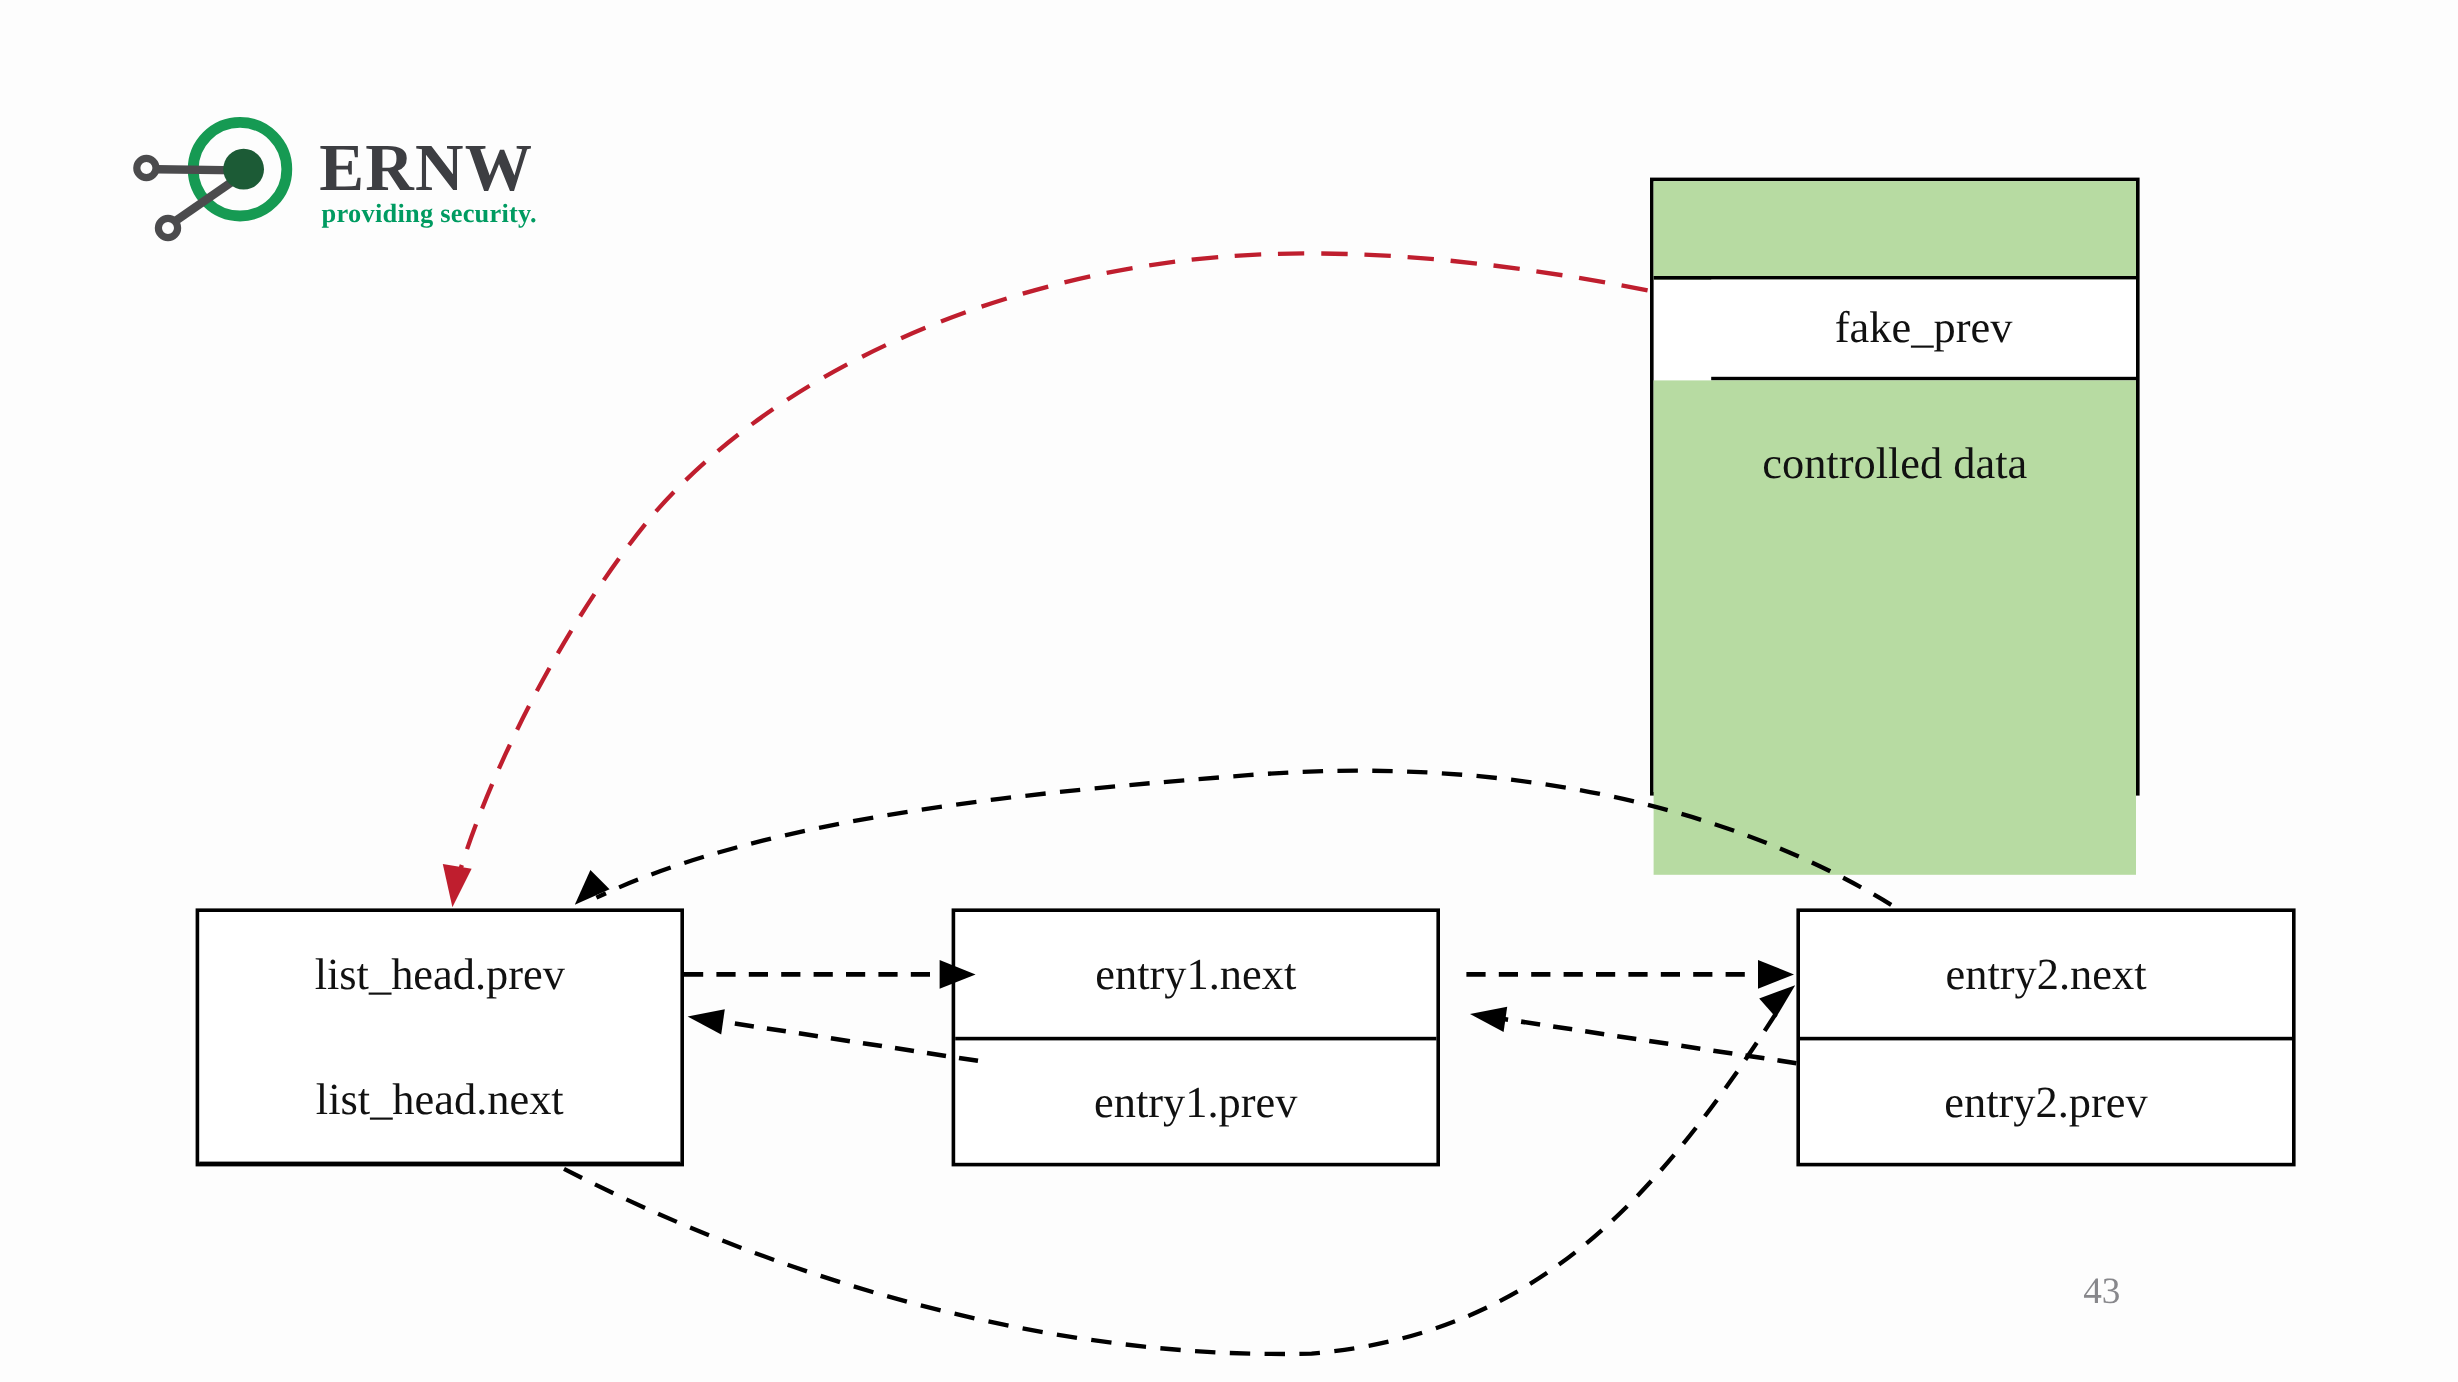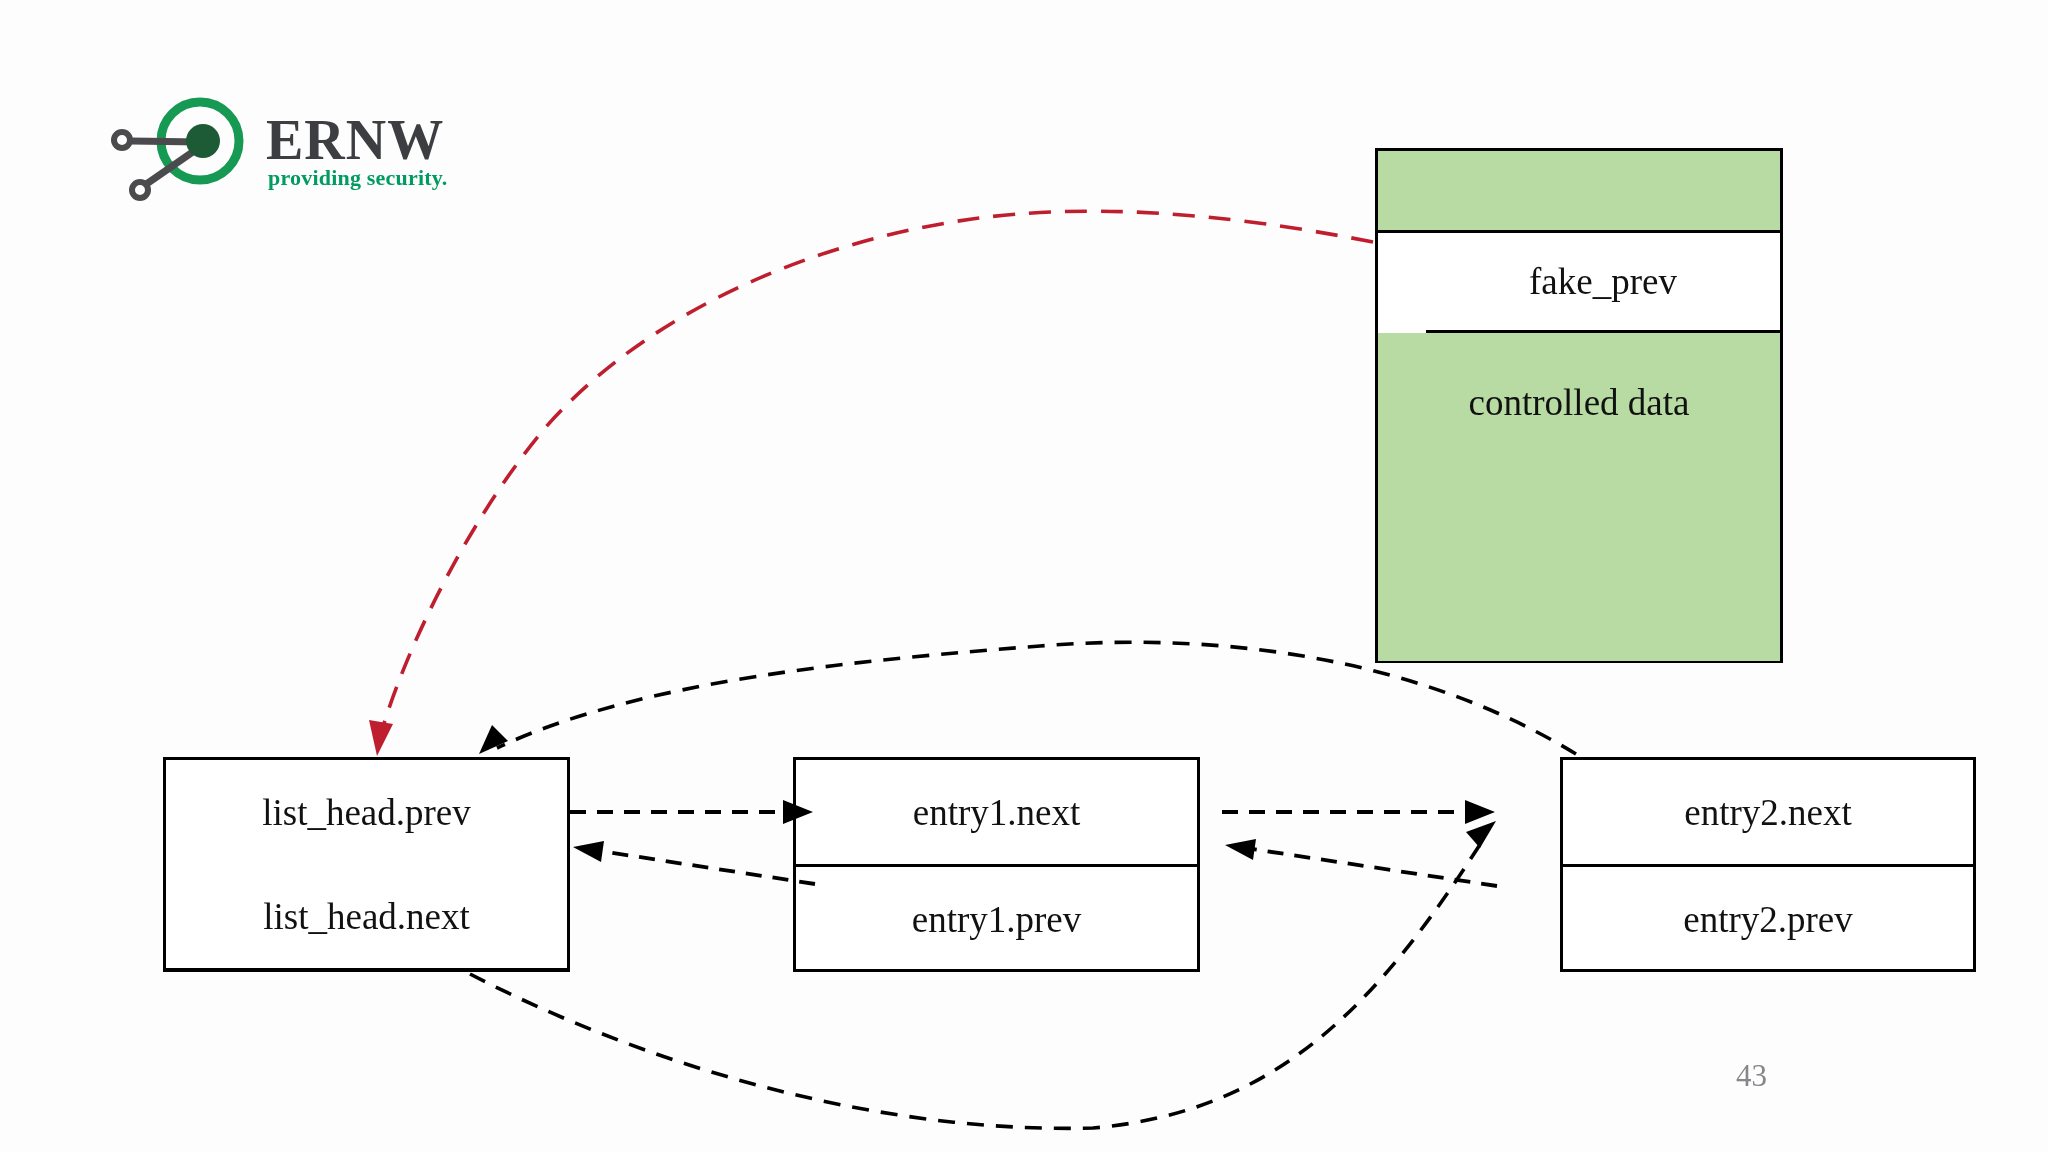--- a/index.html
+++ b/index.html
@@ -18,42 +18,42 @@
     font-size:22px;font-weight:bold;letter-spacing:0.2px;
     color:#009b61;line-height:1;
   }
   
   .fake-chunk{
     position:absolute;left:1375px;top:148px;width:408px;height:515px;
     border:3px solid #000;box-sizing:border-box;background:#fff;
   }
   .fake-chunk .row-pad{height:82px;background:#b7dba2;border-bottom:3px solid #000;box-sizing:border-box;}
   .fake-chunk .row-ptr{
-    height:100px;background:#ffffff;border-bottom:3px solid #000;box-sizing:border-box;
+    height:84px;background:#ffffff;border-bottom:3px solid #000;box-sizing:border-box;
     display:flex;align-items:center;justify-content:center;
     font-size:37px;color:#111;margin-left:48px;
   }
   .fake-chunk .row-data{
-    height:328px;background:#b7dba2;box-sizing:border-box;
+    height:412px;background:#b7dba2;box-sizing:border-box;
     display:flex;justify-content:center;padding-top:48px;
     font-size:37px;color:#111;
   }
   
   .node{
     position:absolute;top:757px;height:215px;
     border:3px solid #000;box-sizing:border-box;background:#fff;
   }
   .node .cell{
     height:104px;display:flex;align-items:center;justify-content:center;
     font-size:37px;color:#111;box-sizing:border-box;
   }
   .node .cell.next{border-bottom:3px solid #000;height:107px;}
   #node-list-head{left:163px;width:407px;}
   #node-entry1{left:793px;width:407px;}
-  #node-entry2{left:1560px;width:416px;}
+  #node-entry2{left:1497px;width:416px;}
   
   .page-number{
     position:absolute;left:1736px;top:1058px;
     font-size:31px;color:#87878b;
   }
   
   .overlay{position:absolute;left:0;top:0;width:2048px;height:1152px;pointer-events:none;}
 </style>
 </head>
 <body>

